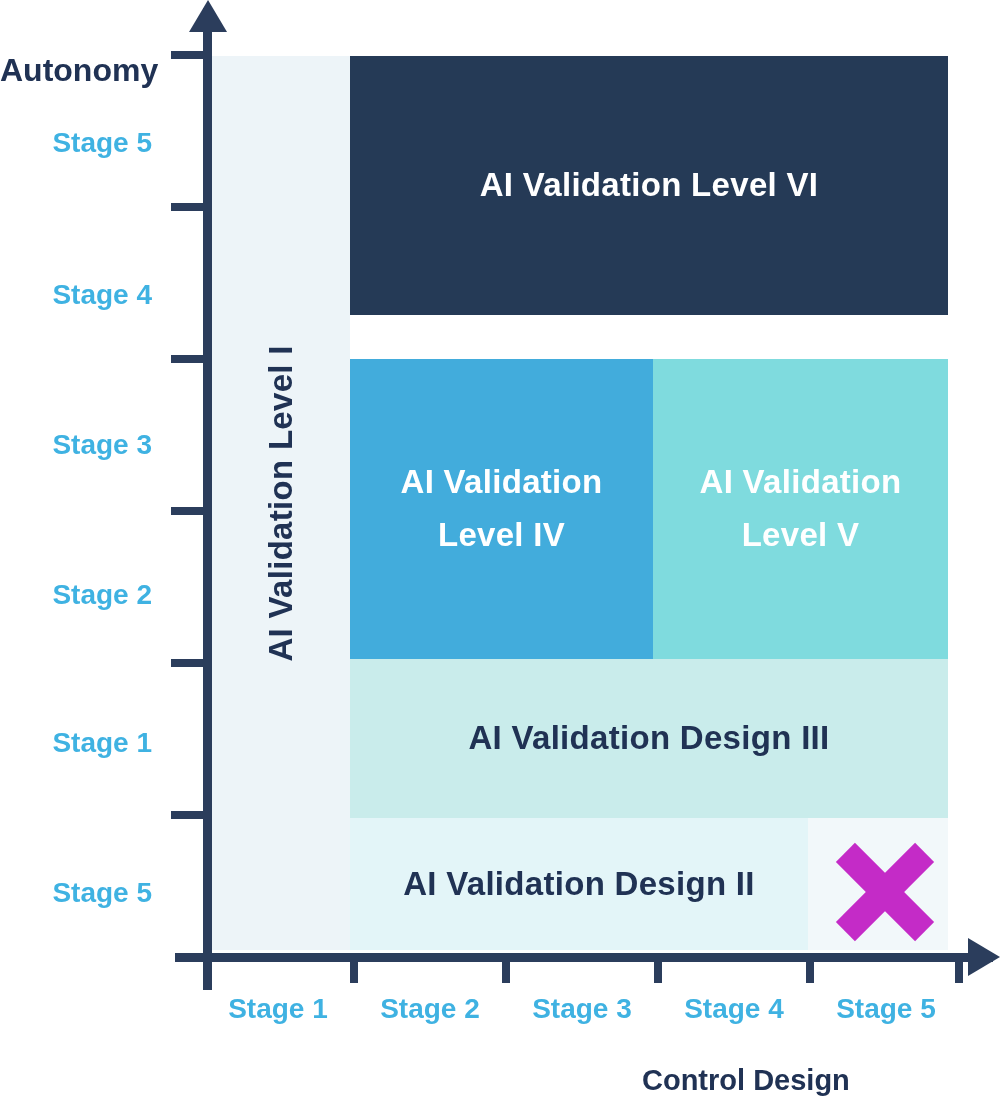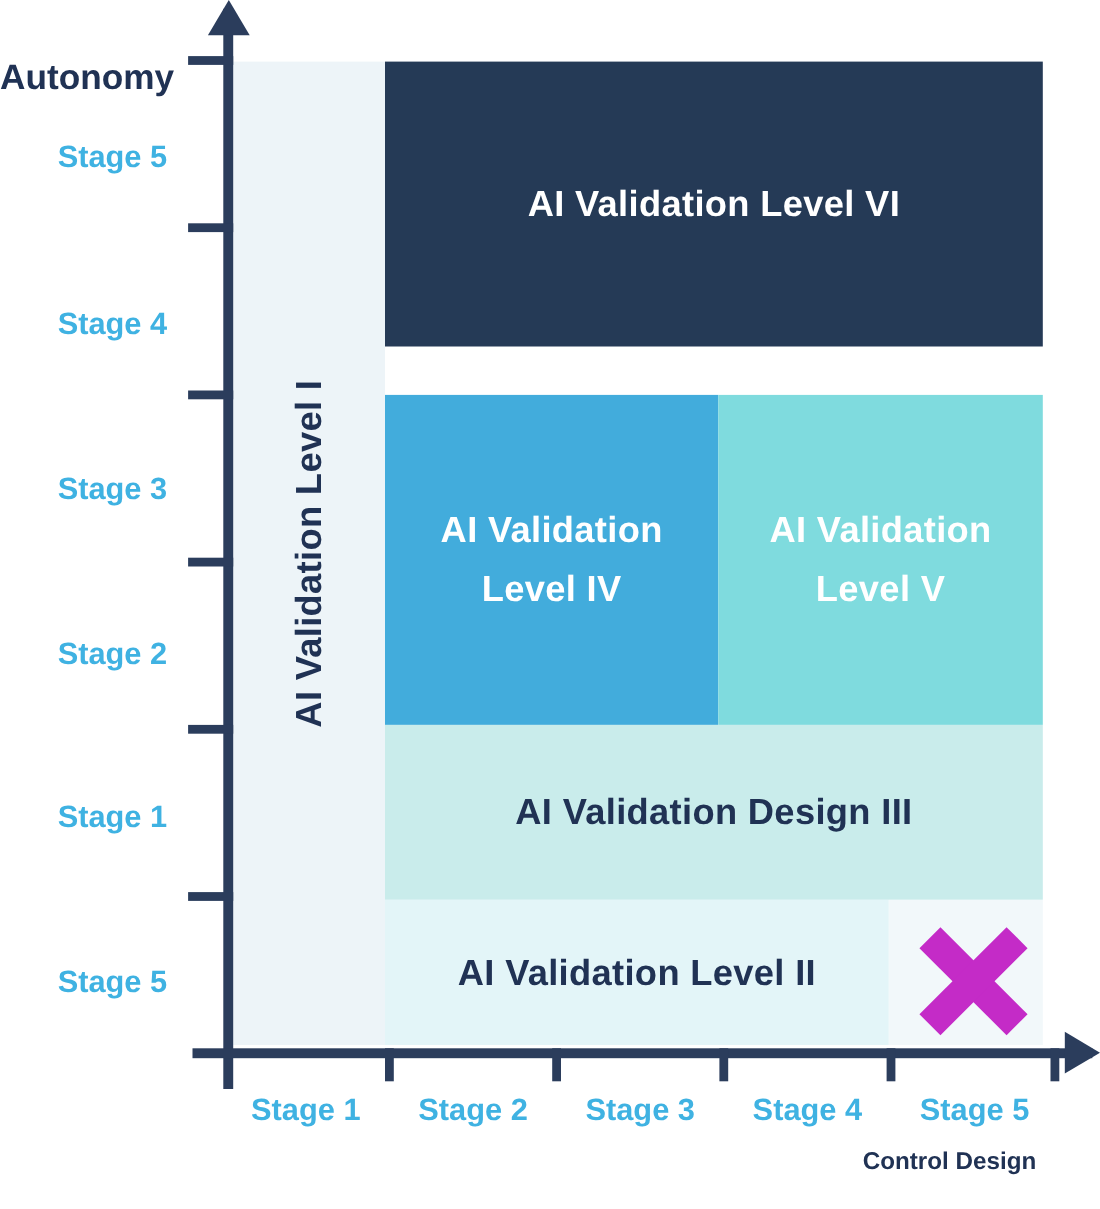--- a/index.html
+++ b/index.html
@@ -28,21 +28,21 @@
   .block{display:flex;align-items:center;justify-content:center;text-align:center;}
   .block-label{font-size:33px;line-height:1.6;white-space:pre-line;letter-spacing:0.3px;}
   .light-text{color:#ffffff;}
   .dark-text{color:#203254;}
   .rot{transform:rotate(-90deg);white-space:nowrap;}
   
   .axis-title{color:#203254;font-size:32px;}
   .stage-y{left:0;width:152px;text-align:right;color:#3FB2E2;font-size:28px;line-height:34px;height:34px;}
   .stage-x{width:160px;text-align:center;color:#3FB2E2;font-size:28px;line-height:34px;top:992px;height:34px;}
   .autonomy{left:0;width:152px;text-align:center;top:50px;line-height:40px;}
-  .control{left:642px;width:300px;text-align:right;top:1038px;line-height:36px;font-size:22px;}
+  .control{left:642px;width:300px;top:1062px;line-height:36px;font-size:29px;}
   
   .xmark{left:845px;top:852px;width:80px;height:80px;}
   .xmark .bar{
     position:absolute;left:50%;top:50%;width:112px;height:27px;background:#C42BC7;
     transform:translate(-50%,-50%) rotate(45deg);
   }
   .xmark .bar2{transform:translate(-50%,-50%) rotate(-45deg);}
 </style>
 </head>
 <body>
@@ -65,21 +65,21 @@
   <div class="abs block" style="left: 653px; top: 359px; width: 295px; height: 300px; background-color: rgb(127, 219, 222);">
     <span class="block-label light-text">AI Validation
 Level V</span>
   </div>
 
   <div class="abs block" style="left: 350px; top: 659px; width: 598px; height: 159px; background-color: rgb(201, 236, 235);">
     <span class="block-label dark-text">AI Validation Design III</span>
   </div>
 
   <div class="abs block" style="left: 350px; top: 818px; width: 458px; height: 132px; background-color: rgb(227, 245, 248);">
-    <span class="block-label dark-text">AI Validation Level II</span>
+    <span class="block-label dark-text">AI Validation Design II</span>
   </div>
 
   <div class="abs block" style="left: 808px; top: 818px; width: 140px; height: 132px; background-color: rgb(242, 248, 250);"></div>
 
   <div class="abs xmark">
     <div class="bar" style="background-color: rgb(196, 43, 199);"></div>
     <div class="bar bar2" style="background-color: rgb(196, 43, 199);"></div>
   </div>
 
   <div class="abs axis-line y-line"></div>

